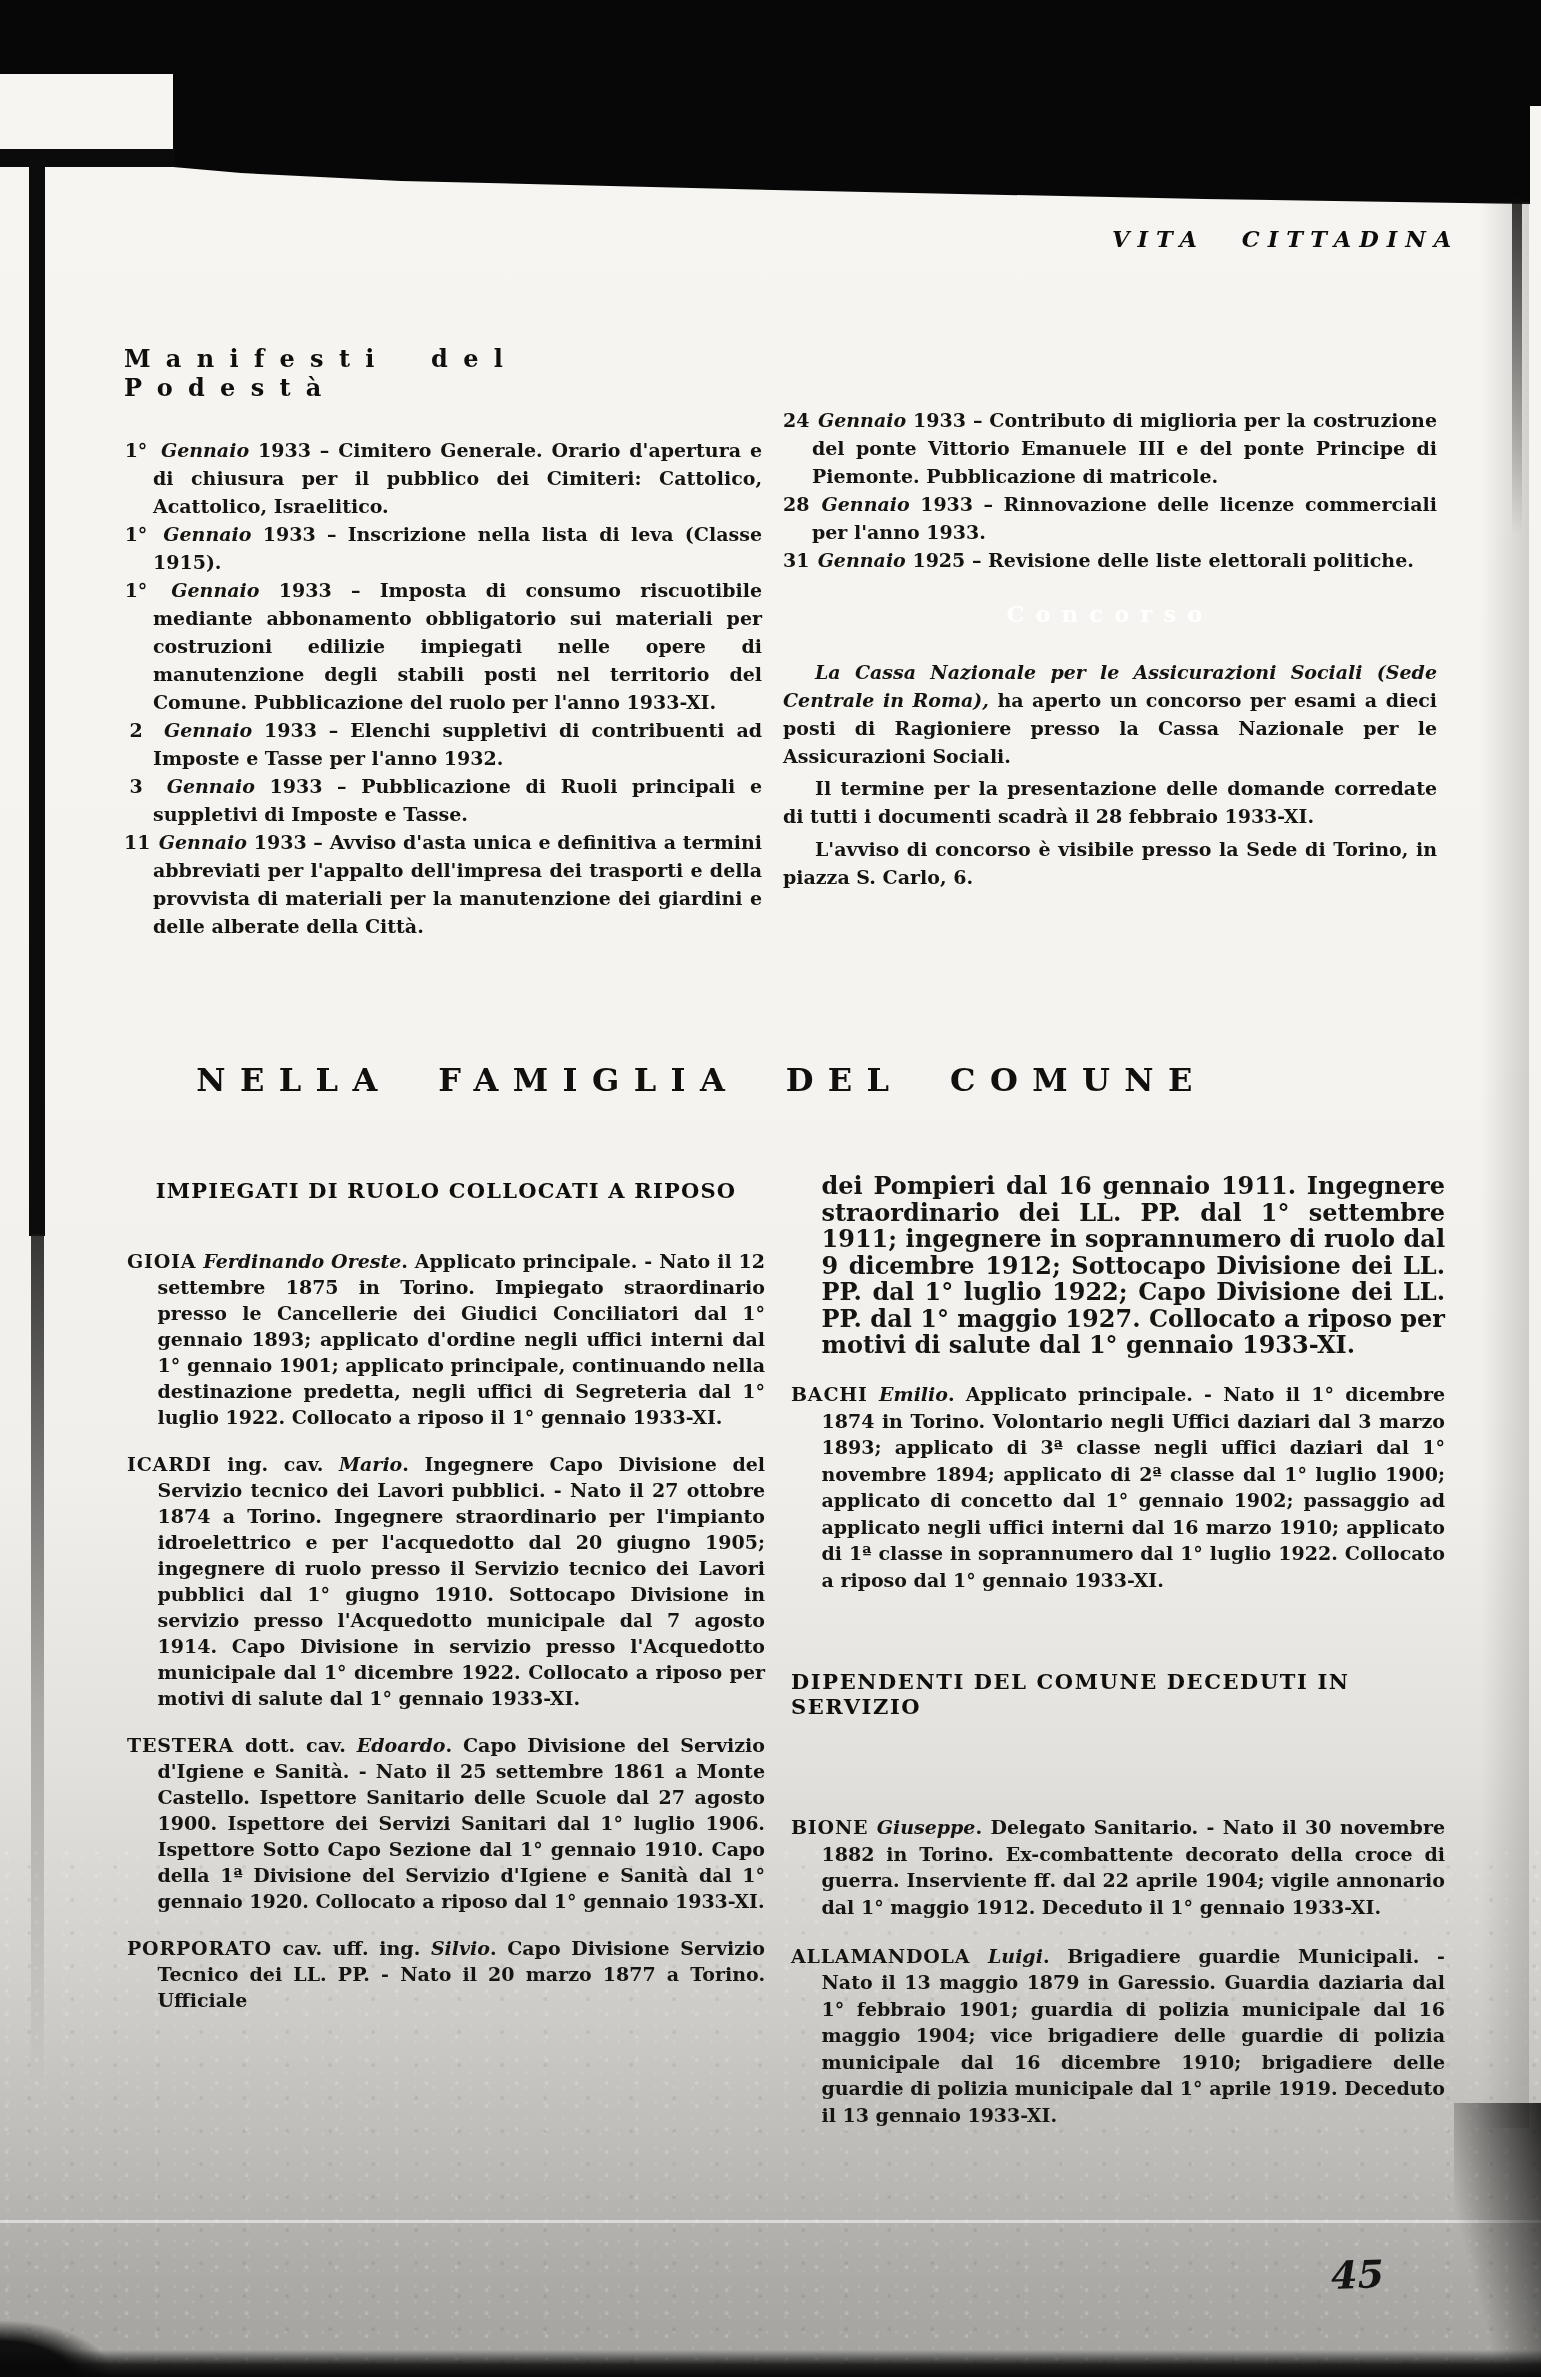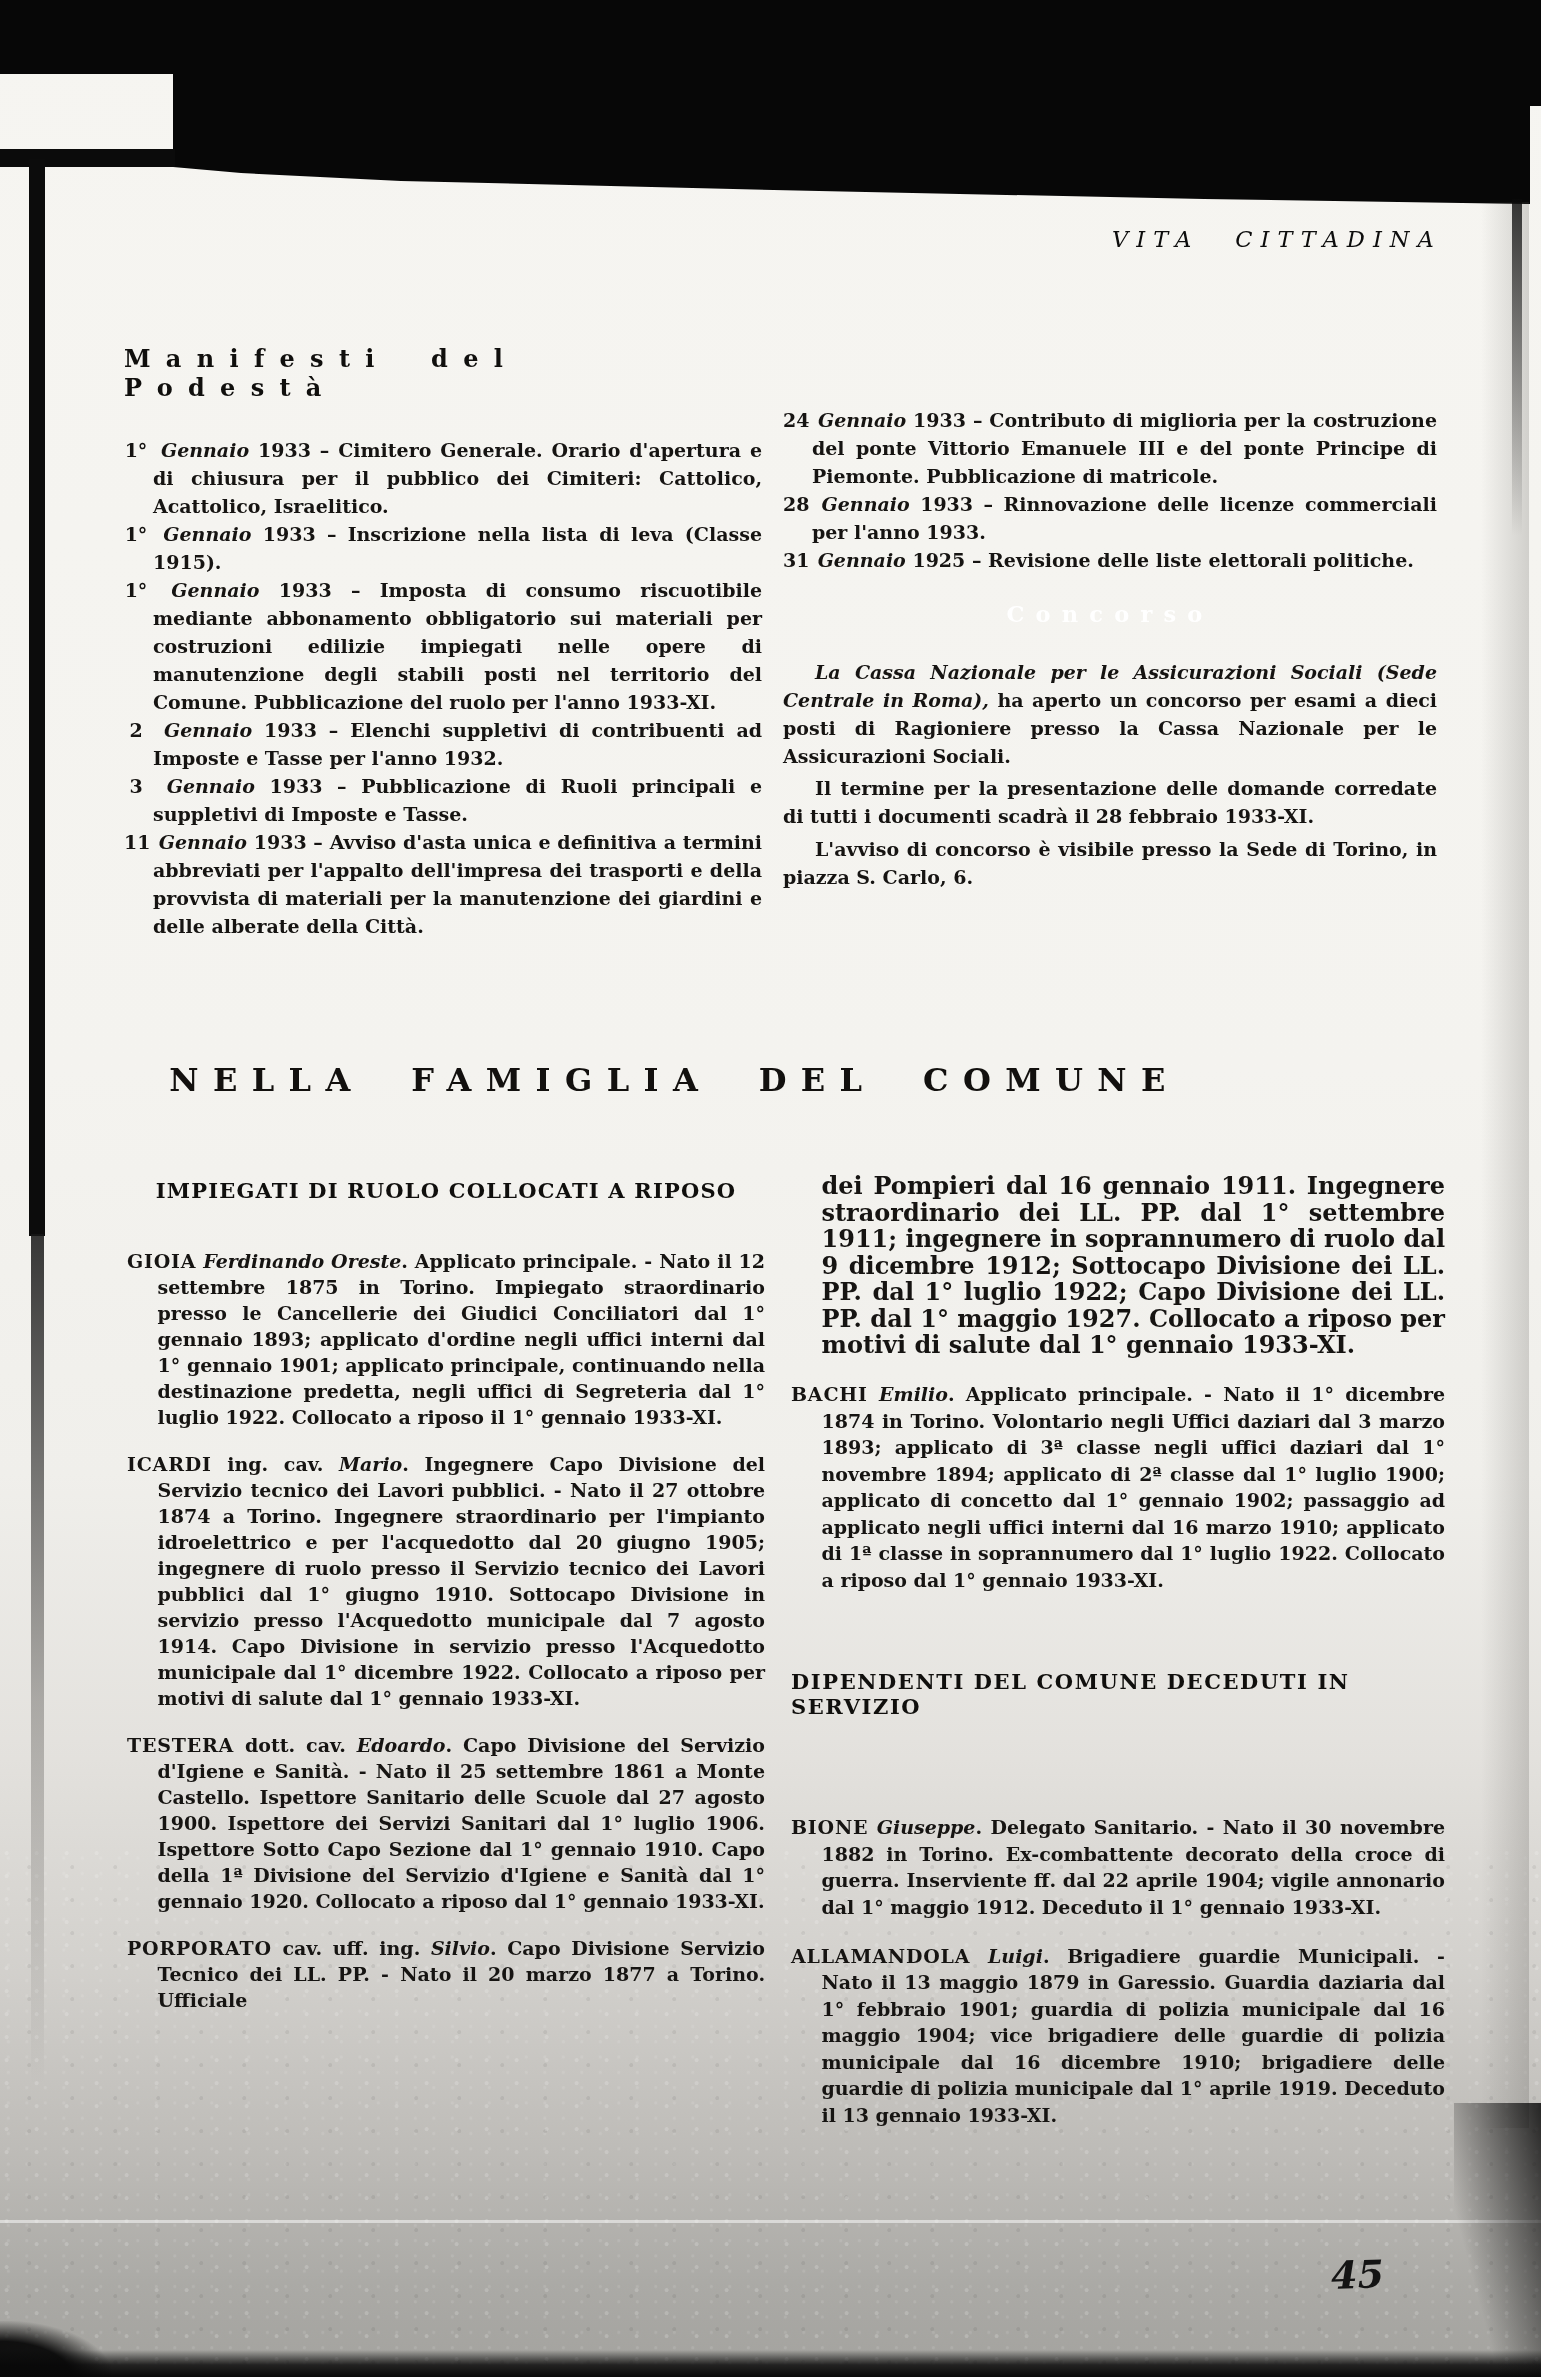--- a/index.html
+++ b/index.html
@@ -46,21 +46,21 @@
   .scan-line{left:0;top:2220px;width:1541px;height:3.2px;background:rgba(255,255,255,.5);}
   .bottom-edge{left:0;top:2350px;width:1541px;height:27px;
     background:linear-gradient(180deg, rgba(12,12,12,0), rgba(12,12,12,.85) 55%, #0a0a0a);}
   .corner-bl{left:0;top:2321px;width:112px;height:56px;
     background:radial-gradient(ellipse at 0% 100%, rgba(8,8,8,.95) 45%, transparent 72%);}
   .corner-br{left:1454px;top:2103px;width:87px;height:275px;
     background:linear-gradient(255deg, rgba(10,10,10,.85), rgba(10,10,10,0) 72%);}
   
   .vita{
     left:1112px;top:226px;width:385px;
-    font-size:22.5px;font-weight:400;font-style:italic;
+    font-size:22.5px;font-weight:700;font-style:italic;
     letter-spacing:8px;word-spacing:21px;color:#0d0d0d;
   }
   .col{position:absolute;}
   .col-top-left{left:124px;top:344px;width:638px;}
   .col-top-right{left:783px;top:406px;width:654px;}
   .manifesti-title{
     margin:0 0 34px 0;font-size:24px;font-weight:700;
     letter-spacing:15.3px;word-spacing:17.7px;color:#100f0d;
   }
   .m-item{
@@ -74,21 +74,21 @@
     margin:27px 0 30.5px 0;text-align:center;
     font-size:22.5px;font-weight:700;letter-spacing:11.2px;color:#ffffff;
   }
   .para{
     margin:0 0 4.8px 0;text-indent:32px;
     font-size:19px;line-height:28px;font-weight:700;text-align:justify;
   }
   .para .lead{font-style:italic;}
   .famiglia-title{
     left:0;top:1061px;width:1349px;text-align:center;
-    font-size:32px;font-weight:600;letter-spacing:14.4px;word-spacing:21px;color:#12100e;
+    font-size:32px;font-weight:600;letter-spacing:14.4px;word-spacing:21px;color:#12100e;padding-left:27px;
   }
   .col-bot-left{left:127px;top:1170px;width:638px;}
   .col-bot-right{left:791px;top:1173px;width:654px;}
   .section-heading{
     margin:8px 0 45px 0;text-align:center;
     font-size:21px;font-weight:700;letter-spacing:1.2px;color:#100f0d;
   }
   .section-heading.deceduti{margin:76px 0 95px 0;letter-spacing:1.6px;text-align:left;}
   .bio{
     margin:0 0 21px 0;padding-left:30.5px;text-indent:-30.5px;

